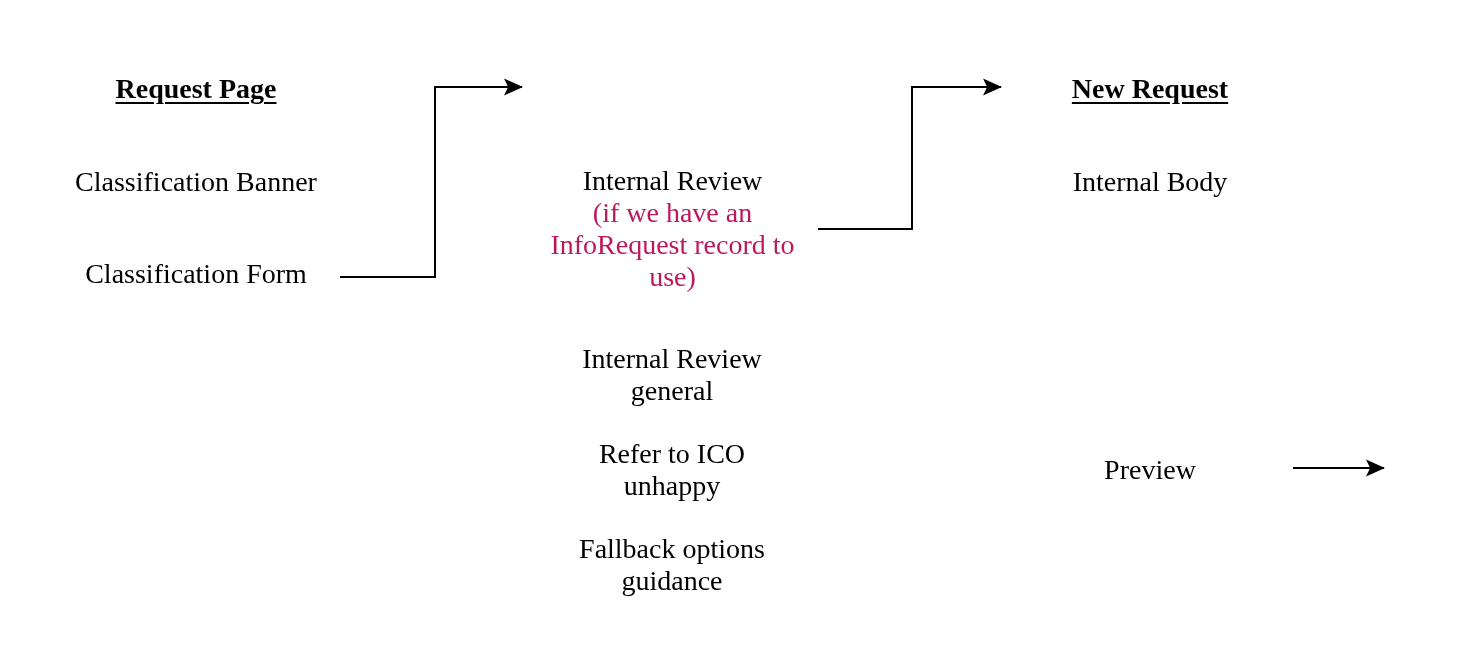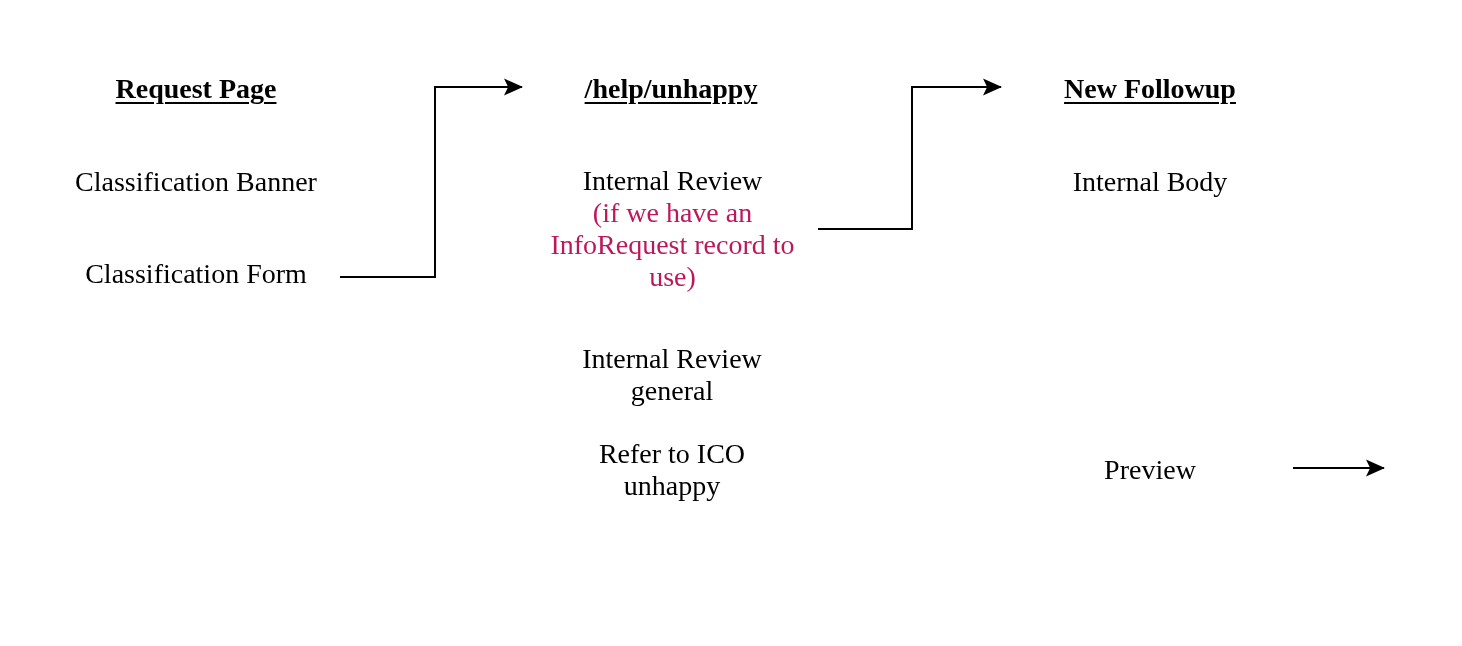--- a/index.html
+++ b/index.html
@@ -53,32 +53,32 @@
     <polyline points="818,229 912,229 912,87 1001,87" fill="none" stroke="#000000" stroke-width="2" marker-end="url(#arrowhead)"></polyline>
     <line x1="1293" y1="468" x2="1384" y2="468" stroke="#000000" stroke-width="2" marker-end="url(#arrowhead)"></line>
   </svg>
 
   <div class="txt heading" style="left:46px; top:73px; width:300px;">Request Page</div>
 
   <div class="txt" style="left:46px; top:166px; width:300px;">Classification Banner</div>
 
   <div class="txt" style="left:46px; top:258px; width:300px;">Classification Form</div>
 
-  <div class="txt heading" style="left:521px; top:73px; width:300px;">/help/unhappy</div>
 
   <div class="txt" style="left:530px; top:165px; width:285px;">
     <div>Internal Review</div>
     <div class="muted">(if we have an InfoRequest record to use)</div>
   </div>
 
   <div class="txt" style="left:557px; top:343px; width:230px;">Internal Review general</div>
 
   <div class="txt" style="left:557px; top:438px; width:230px;">Refer to ICO unhappy</div>
 
+  <div class="txt" style="left:557px; top:533px; width:230px;">Fallback options guidance</div>
 
-  <div class="txt heading" style="left:1000px; top:73px; width:300px;">New Followup</div>
+  <div class="txt heading" style="left:1000px; top:73px; width:300px;">New Request</div>
 
   <div class="txt" style="left:1000px; top:166px; width:300px;">Internal Body</div>
 
 
   <div class="txt" style="left:1000px; top:454px; width:300px;">Preview</div>
 
 </div>
 
 </body></html>

